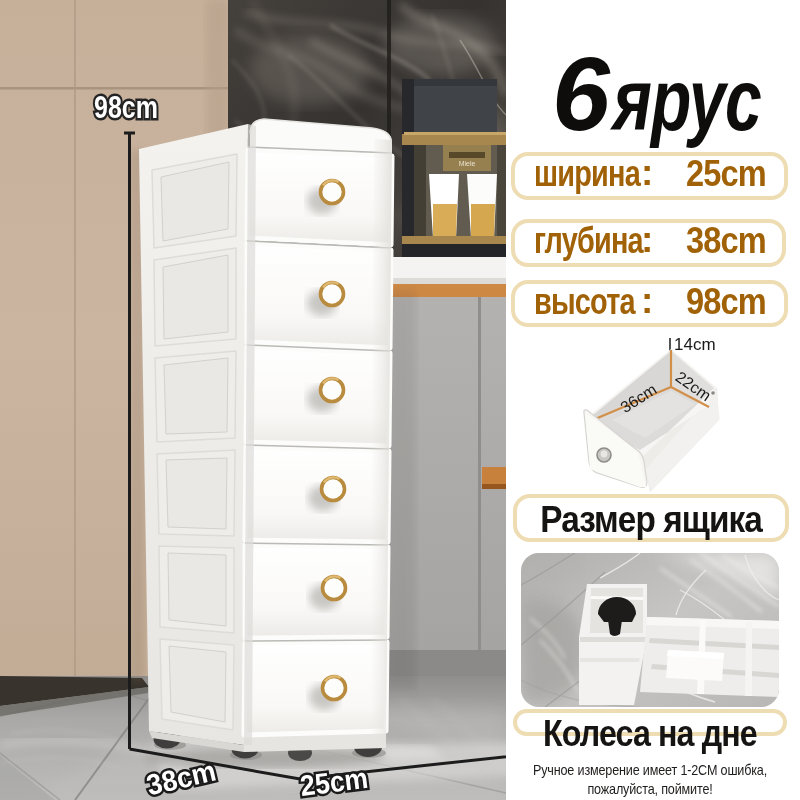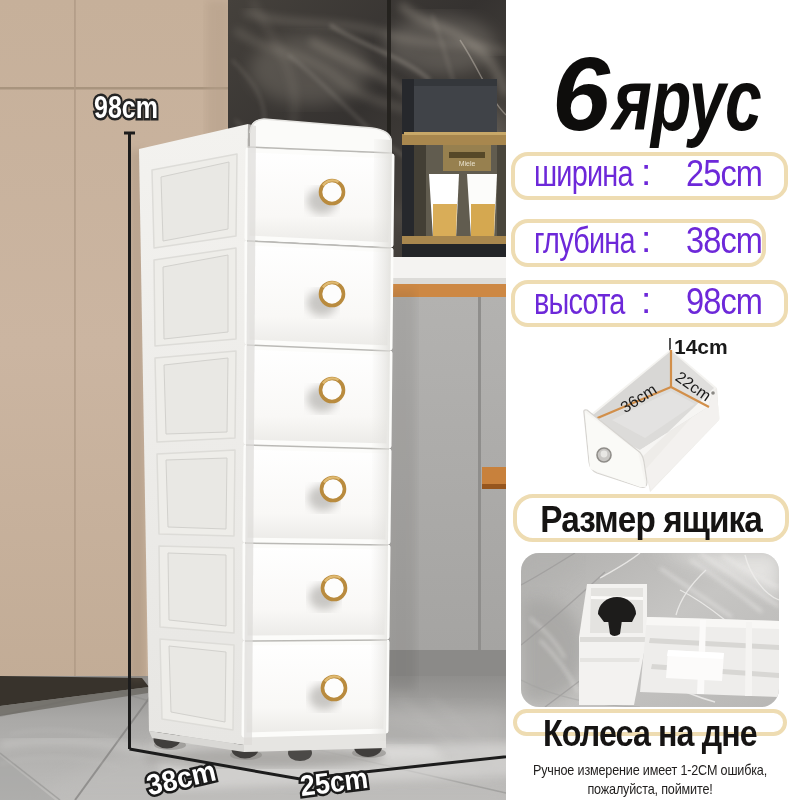--- a/index.html
+++ b/index.html
@@ -1,20 +1,20 @@
 <!DOCTYPE html>
 <html><head>
 <meta charset="utf-8">
 <style>
 html,body{margin:0;padding:0;}
 #page{position:relative;width:800px;height:800px;background:#ffffff;overflow:hidden;
   font-family:"Liberation Sans",sans-serif;}
 .abs{position:absolute;}
 .pill{position:absolute;box-sizing:border-box;background:#fff;border:4px solid #eedcb2;border-radius:17px;}
-.pilltext{display:flex;align-items:center;font-weight:normal;color:#6d28d9;font-size:37px;letter-spacing:-1px;text-align:right;}
+.pilltext{display:flex;align-items:center;font-weight:bold;color:#a16207;font-size:37px;letter-spacing:-1px;text-align:right;}
 .lbl{position:absolute;left:19px;top:50%;transform:translateY(-54%) scaleX(0.78);transform-origin:left center;}
 .cln{position:absolute;left:126px;top:50%;transform:translateY(-56%);}
 .val{position:absolute;left:171px;top:50%;transform:translateY(-54%) scaleX(0.88);transform-origin:left center;}
 .cpill{text-align:center;font-weight:bold;color:#161413;}
 </style>
 </head>
 <body>
 <div id="page">
 
 <svg class="abs" style="left:0;top:0" width="506" height="800" viewBox="0 0 506 800">
@@ -281,33 +281,33 @@
 
 <div class="abs" id="title6" style="left:552px;top:34px;height:120px;font-weight:bold;font-style:italic;color:#0e0d0c;white-space:nowrap;line-height:120px;">
 <span style="font-size:104px;letter-spacing:0;">6</span><span style="display:inline-block;font-size:88px;transform:scaleX(0.75);transform-origin:left bottom;letter-spacing:-1px;margin-left:3px;">ярус</span></div>
 
 <div class="pill pilltext" style="left:511px;top:152px;width:277px;height:48px;">
   <span class="lbl">ширина</span>
       <span class="cln">:</span>
       <span class="val">25cm</span>
 </div>
 
-<div class="pill pilltext" style="left:511px;top:219px;width:255px;height:48px;">
+<div class="pill pilltext" style="left:511px;top:219px;width:275px;height:48px;">
   <span class="lbl">глубина</span>
       <span class="cln">:</span>
       <span class="val">38cm</span>
 </div>
 
 <div class="pill pilltext" style="left:511px;top:280px;width:277px;height:47px;padding-left:12px;">
   <span class="lbl">высота</span>
       <span class="cln">:</span>
       <span class="val">98cm</span>
 </div>
 
-<div class="abs" style="left:674px;top:335px;font-size:21px;color:#1a1a1a;font-weight:bold;">14cm</div>
+<div class="abs" style="left:674px;top:335px;font-size:17px;color:#1a1a1a;">14cm</div>
 
 <svg class="abs" style="left:560px;top:330px" width="180" height="172" viewBox="560 330 180 172">
   <g stroke-linejoin="round">
 
     <path d="M670,338 L670,352" stroke="#1a1a1a" stroke-width="1.5"></path>
 
     <path d="M585,419 L671,349 L717,388 L719,420 L650,492 L643,456 Z" fill="#f4f3f0"></path>
 
     <path d="M717,388 L643,456 L650,492 L719,420 Z" fill="#eeece9"></path>
     <path d="M716,390 L720,419 L651,490 L645,470 Z" fill="#f5f4f1" opacity="0.7"></path>
@@ -329,21 +329,21 @@
 
     <circle cx="604" cy="455" r="7" fill="#c9c7c4" stroke="#8f8d89" stroke-width="1.6"></circle>
     <circle cx="604" cy="454" r="3.4" fill="#e8e7e4"></circle>
 
     <circle cx="713" cy="393" r="1.8" fill="#8a8884"></circle>
   </g>
   <text x="616" y="405" font-size="16" fill="#1a1a1a" transform="rotate(-33 635 394)" style="font-family:'Liberation Sans',sans-serif">36cm</text>
   <text x="674" y="392" font-size="16" fill="#1a1a1a" transform="rotate(35 694 386)" style="font-family:'Liberation Sans',sans-serif">22cm</text>
 </svg>
 
-<div class="pill cpill" style="left:513px;top:494px;width:276px;height:48px;font-size:37px;line-height:44px;letter-spacing:-1px;border-radius:20px;"><span style="display:inline-block;transform:scaleX(0.90);transform-origin:center;white-space:nowrap;">Размер ящика</span></div>
+<div class="pill cpill" style="left:513px;top:494px;width:276px;height:48px;font-size:37px;line-height:44px;letter-spacing:-1px;"><span style="display:inline-block;transform:scaleX(0.90);transform-origin:center;white-space:nowrap;">Размер ящика</span></div>
 
 <svg class="abs" style="left:521px;top:553px" width="258" height="154" viewBox="521 553 258 154">
   <defs>
     <clipPath id="phclip">
           <rect x="521" y="553" width="258" height="154" rx="18"></rect>
         </clipPath>
     <linearGradient id="gMarb2" x1="0" y1="0" x2="1" y2="1">
       <stop offset="0" stop-color="#b0afad"></stop>
           <stop offset="0.5" stop-color="#c6c5c3"></stop>
           <stop offset="1" stop-color="#b8b7b5"></stop>

